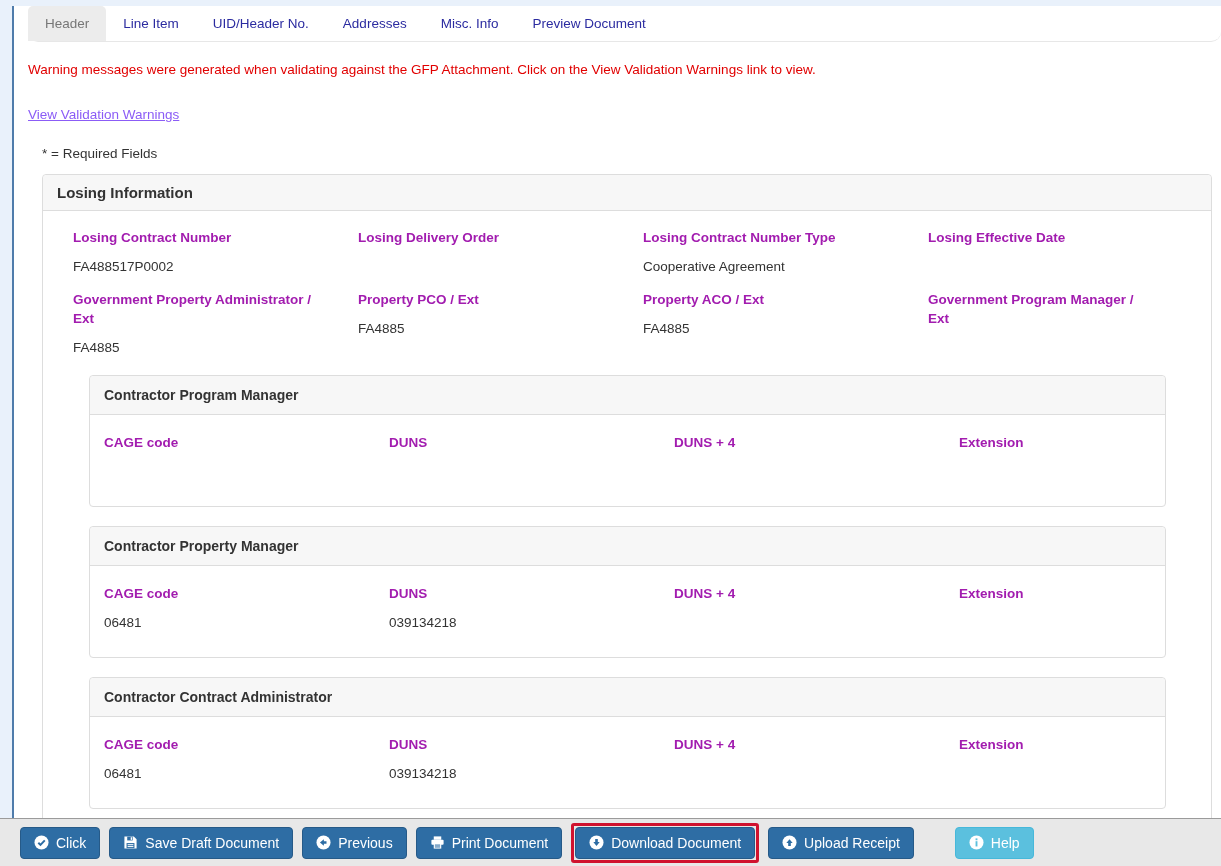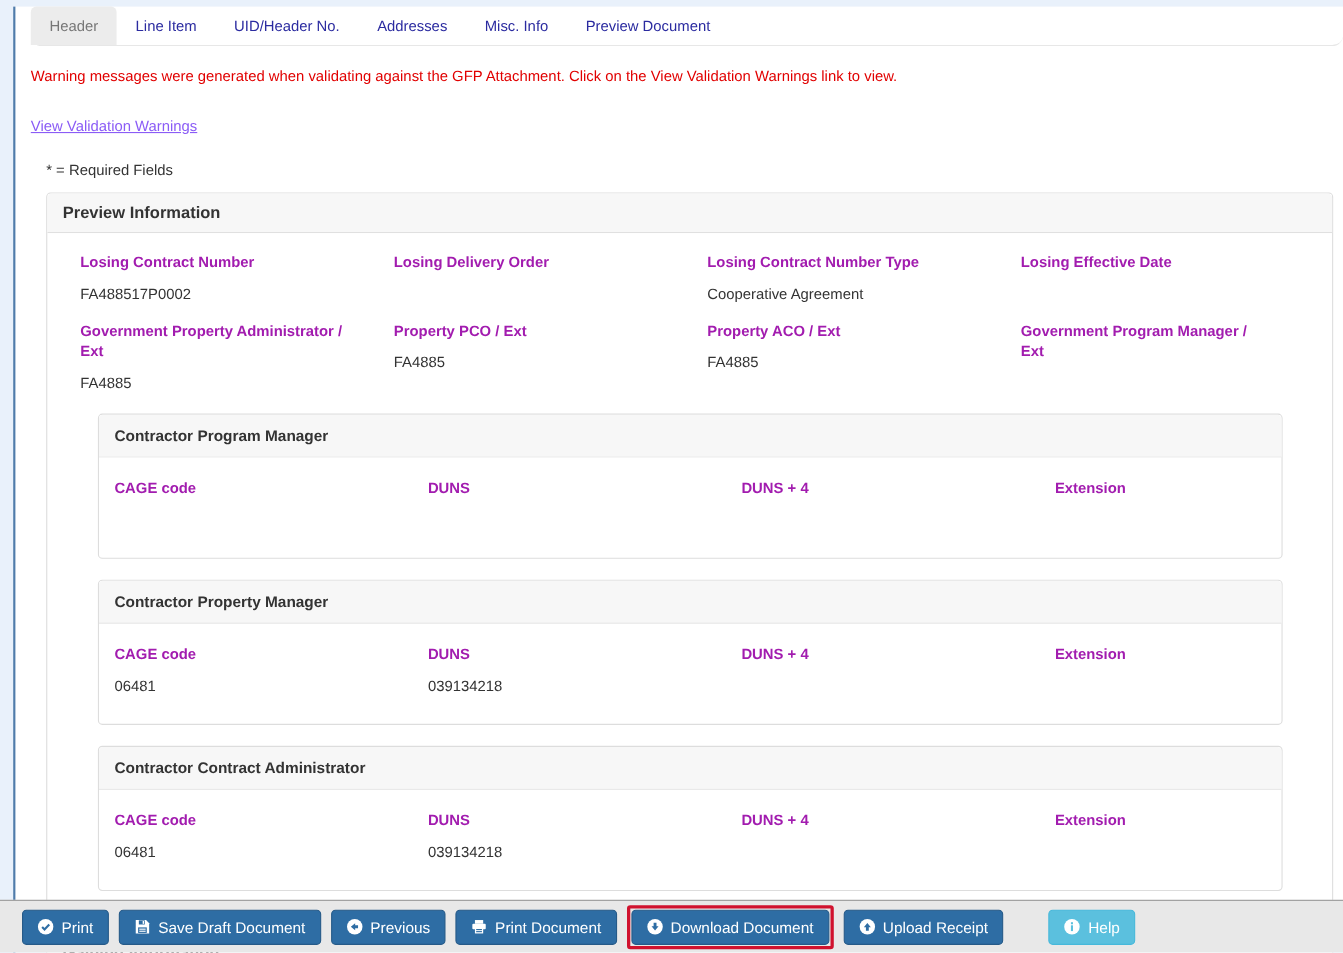--- a/index.html
+++ b/index.html
@@ -100,21 +100,21 @@
   </div>
 
   
   <div class="warning-msg">Warning messages were generated when validating against the GFP Attachment. Click on the View Validation Warnings link to view.</div>
   <a class="warning-link">View Validation Warnings</a>
 
   <div class="required-note">* = Required Fields</div>
 
   
   <div class="panel">
-    <div class="panel-header">Preview Information</div>
+    <div class="panel-header">Losing Information</div>
     <div class="panel-body">
 
       <div class="field-grid">
         <div class="field">
           <div class="field-label">Losing Contract Number</div>
           <div class="field-value">FA488517P0002</div>
         </div>
         <div class="field">
           <div class="field-label">Losing Delivery Order</div>
           <div class="field-value"></div>
@@ -232,21 +232,21 @@
 
 <div class="footer-bar">
 
   <button class="btn">
     <span class="ico">
       <svg viewBox="0 0 16 16" width="15" height="15">
           <circle cx="8" cy="8" r="7.5" fill="#fff"></circle>
           <path d="M4.6 8.3l2.3 2.3 4.6-4.8" fill="none" stroke="#2e6da4" stroke-width="2.1"></path>
         </svg>
     </span>
-    <span>Print</span>
+    <span>Click</span>
   </button>
 
   <button class="btn">
     <span class="ico">
       <svg viewBox="0 0 16 16" width="15" height="15">
           <path d="M1.5 1.5h10l3 3v10h-13z" fill="#fff"></path>
           <rect x="4.5" y="1.8" width="5.8" height="4" fill="#2e6da4"></rect>
           <rect x="8.2" y="2.4" width="1.4" height="2.8" fill="#fff"></rect>
           <rect x="3.8" y="8.6" width="8.4" height="5.4" fill="#2e6da4"></rect>
           <rect x="4.9" y="9.8" width="6.2" height="1.1" fill="#fff"></rect>

